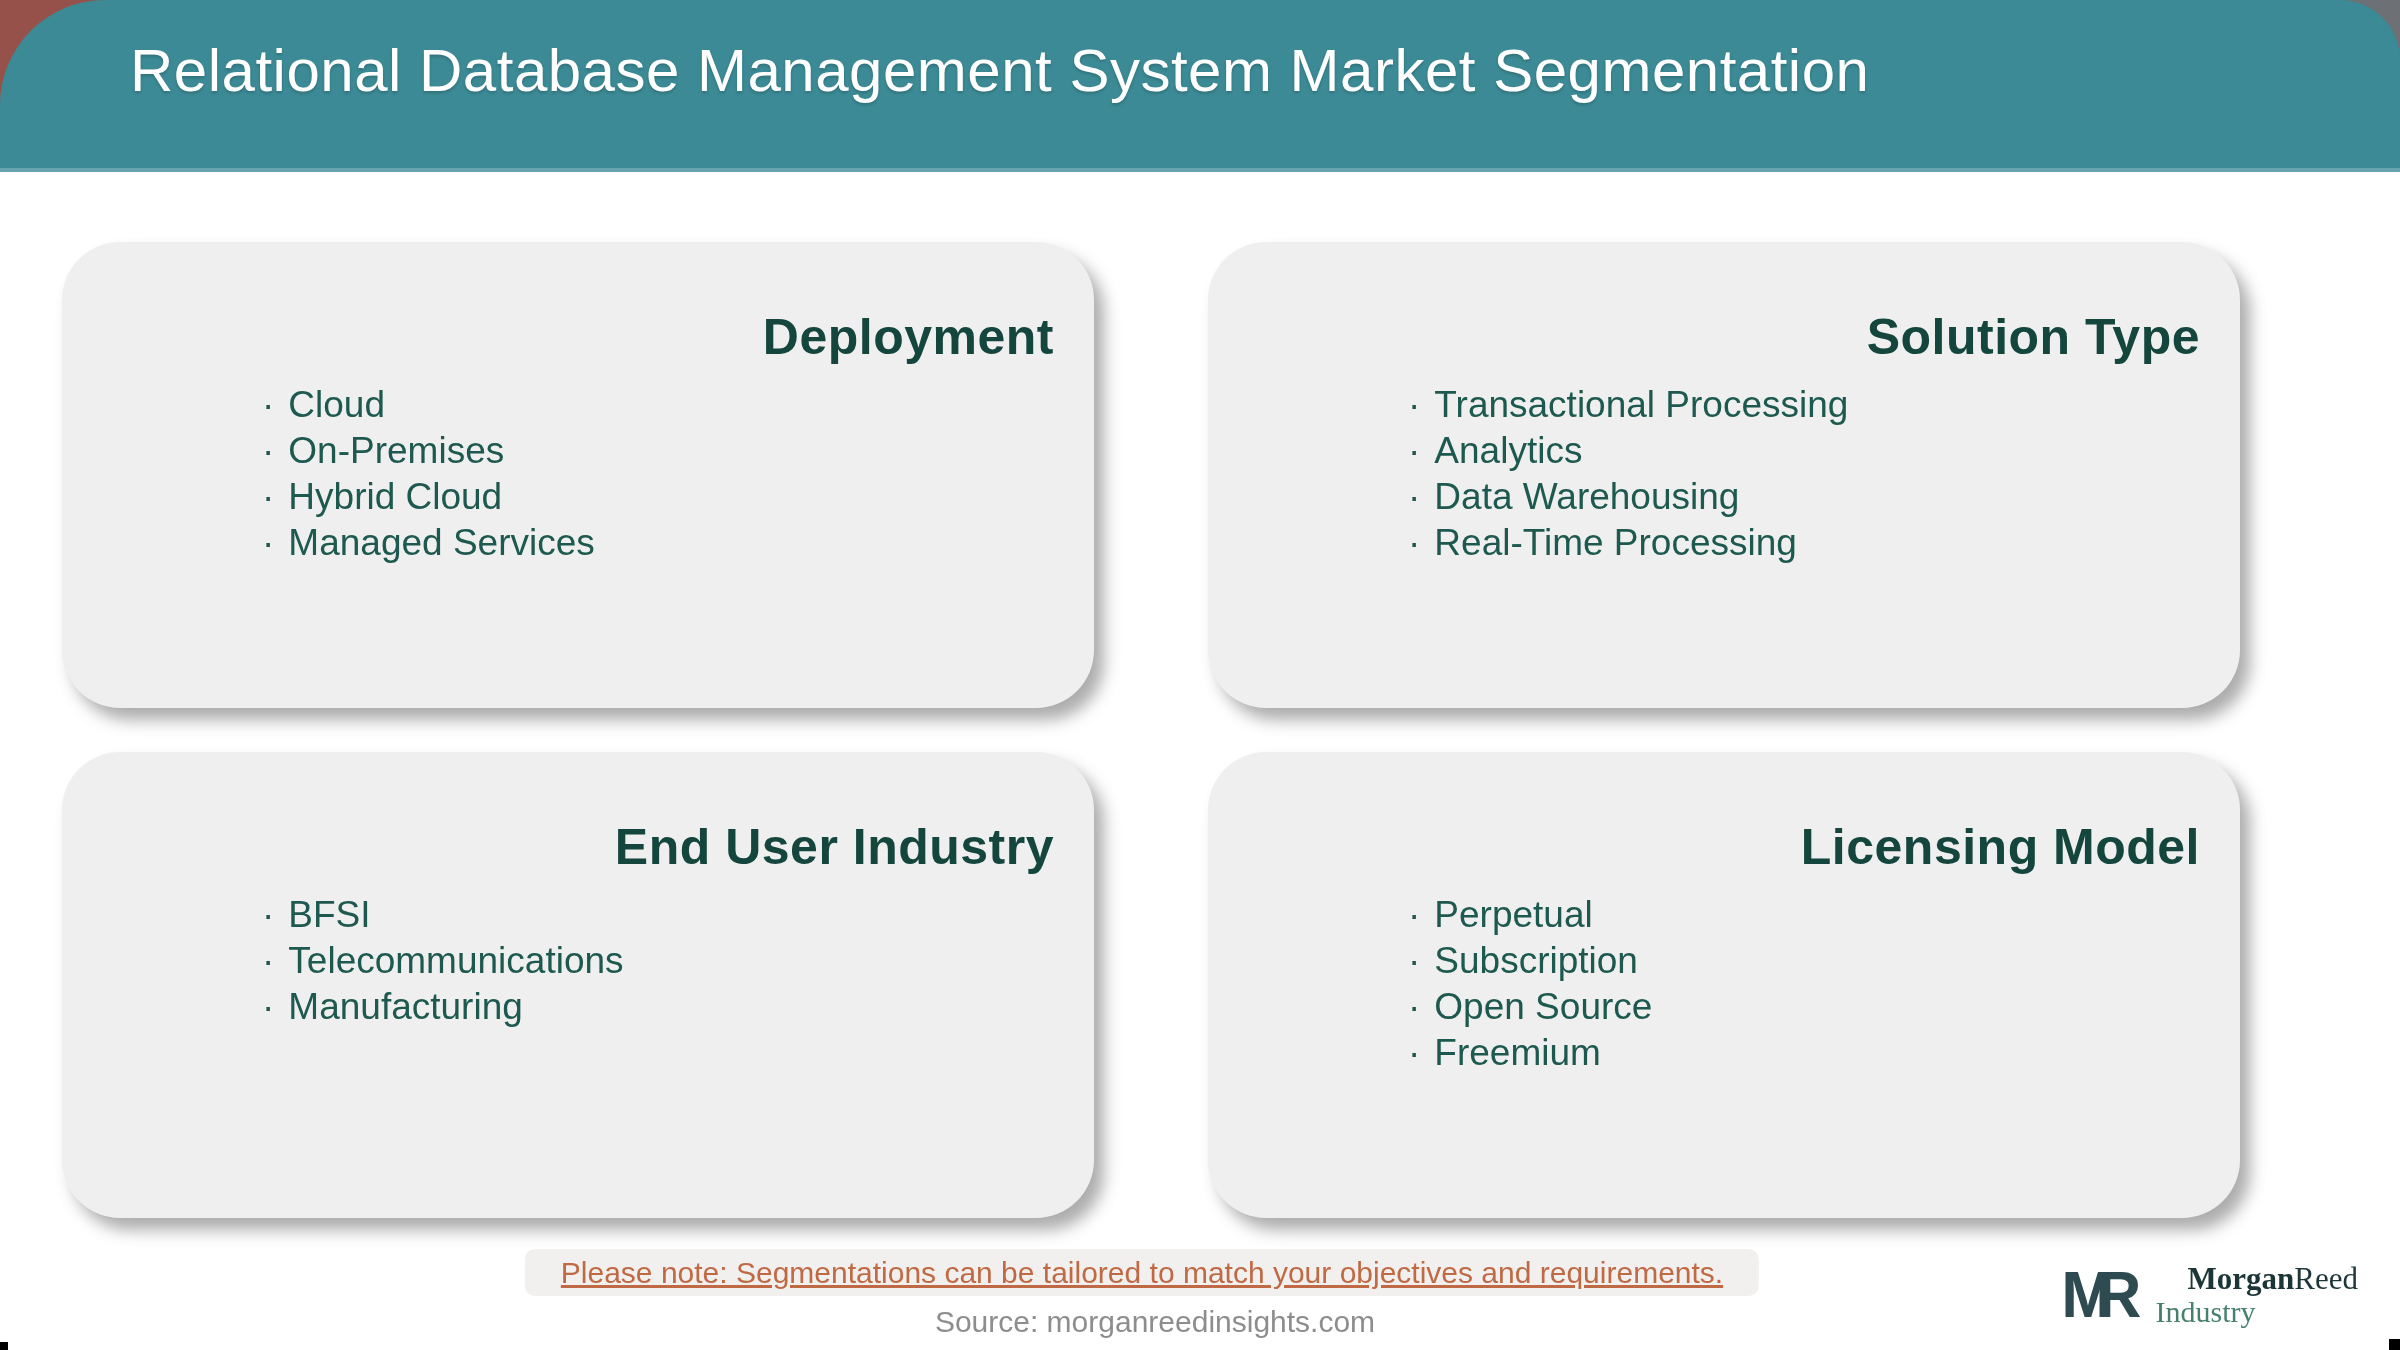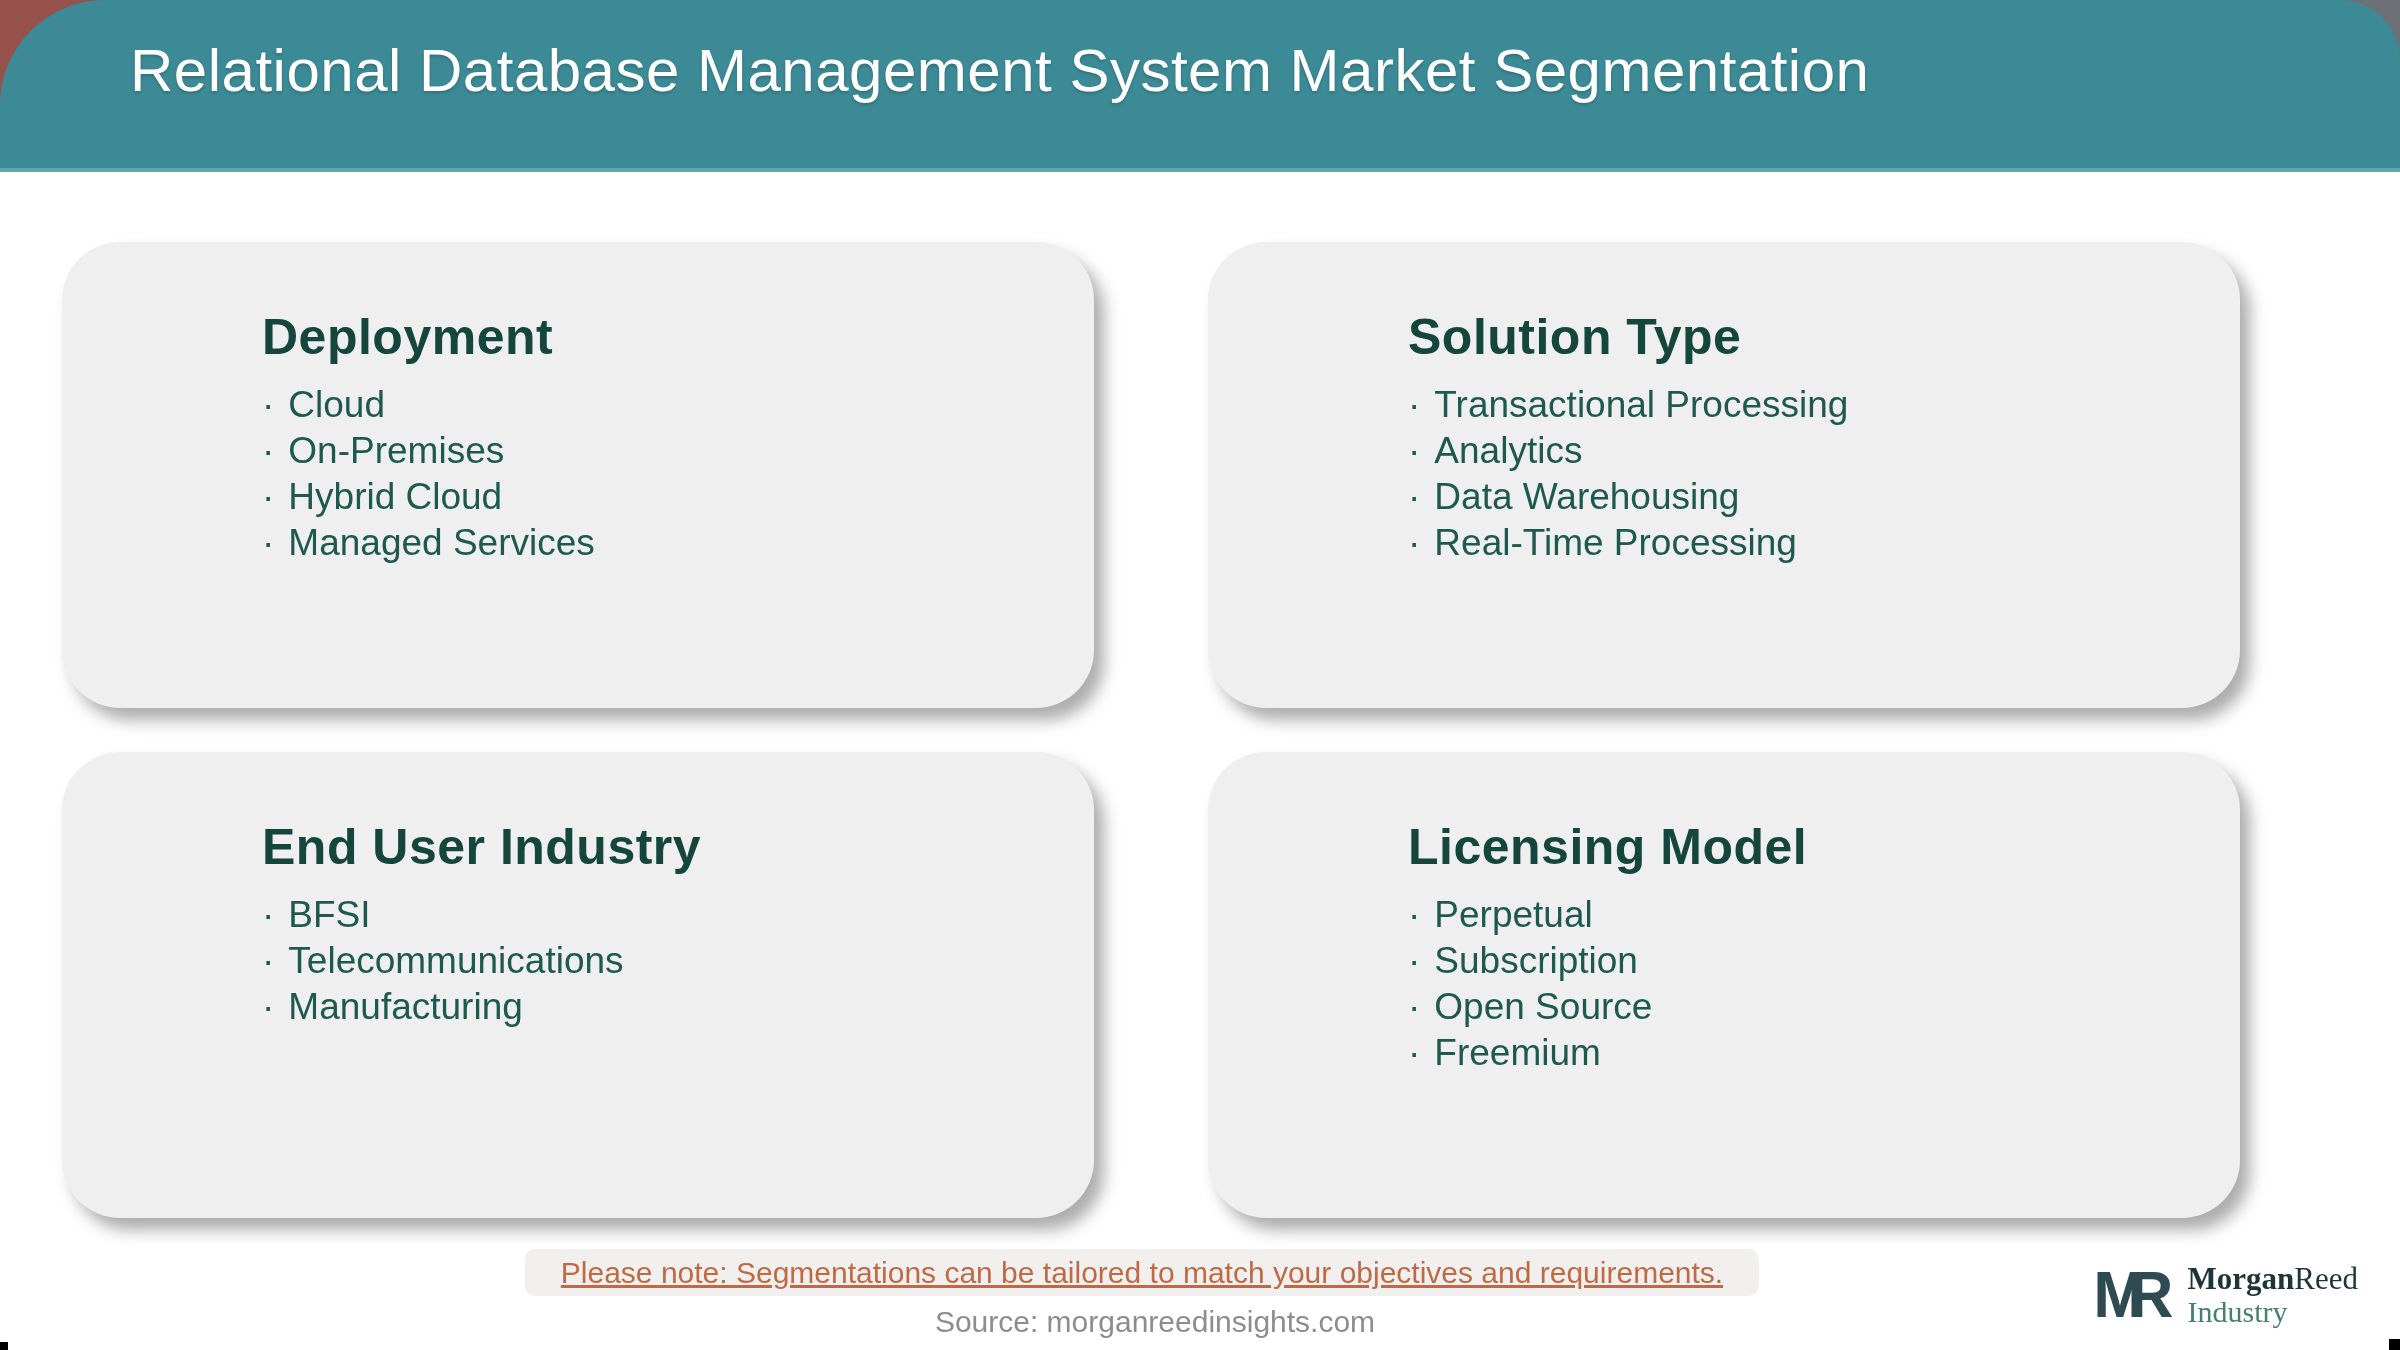--- a/index.html
+++ b/index.html
@@ -58,20 +58,21 @@
     padding:66px 40px 0 200px;
     z-index:2;
   }
   .card-title {
     margin:0 0 16px 0;
     font-size:50px;
     font-weight:bold;
     color:#14463d;
     line-height:58px;
     letter-spacing:0.5px;
+    text-align:right;
   }
   .item {
     font-size:37px;
     color:#1d594f;
     line-height:46px;
     white-space:nowrap;
   }
   .item::before {
     content:"·";
     margin-right:14px;
@@ -123,21 +124,21 @@
     line-height:1;
     letter-spacing:0;
     display:flex;
   }
   .monogram .mono-r { margin-left:-0.30em; }
   .logo-text {
     font-family:"Liberation Serif", serif;
     line-height:1.06;
   }
   .logo-line1 { font-size:31px; color:#1c3638; white-space:nowrap; }
-  .logo-name-bold { font-weight:bold; }
+  .logo-name-bold { font-weight:bold;margin-left:32px; }
   .logo-line2 { font-size:30px; color:#47806f; }
 
   
   .artifact-bl { position:absolute; left:0;      top:1342px; width:8px;  height:8px;  background:#000; z-index:3; }
   .artifact-br { position:absolute; left:2389px; top:1339px; width:11px; height:11px; background:#000; z-index:3; }
 </style>
 </head>
 <body>
 
 <div class="corner-tl"></div>

